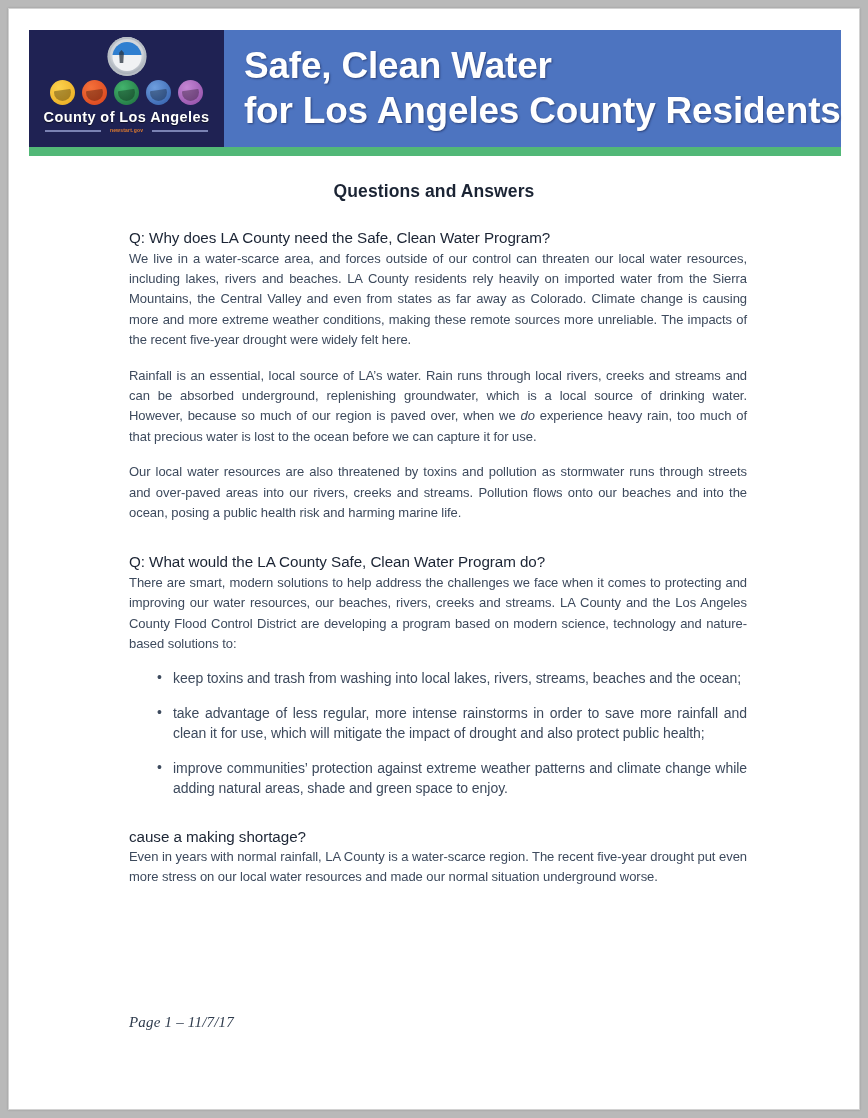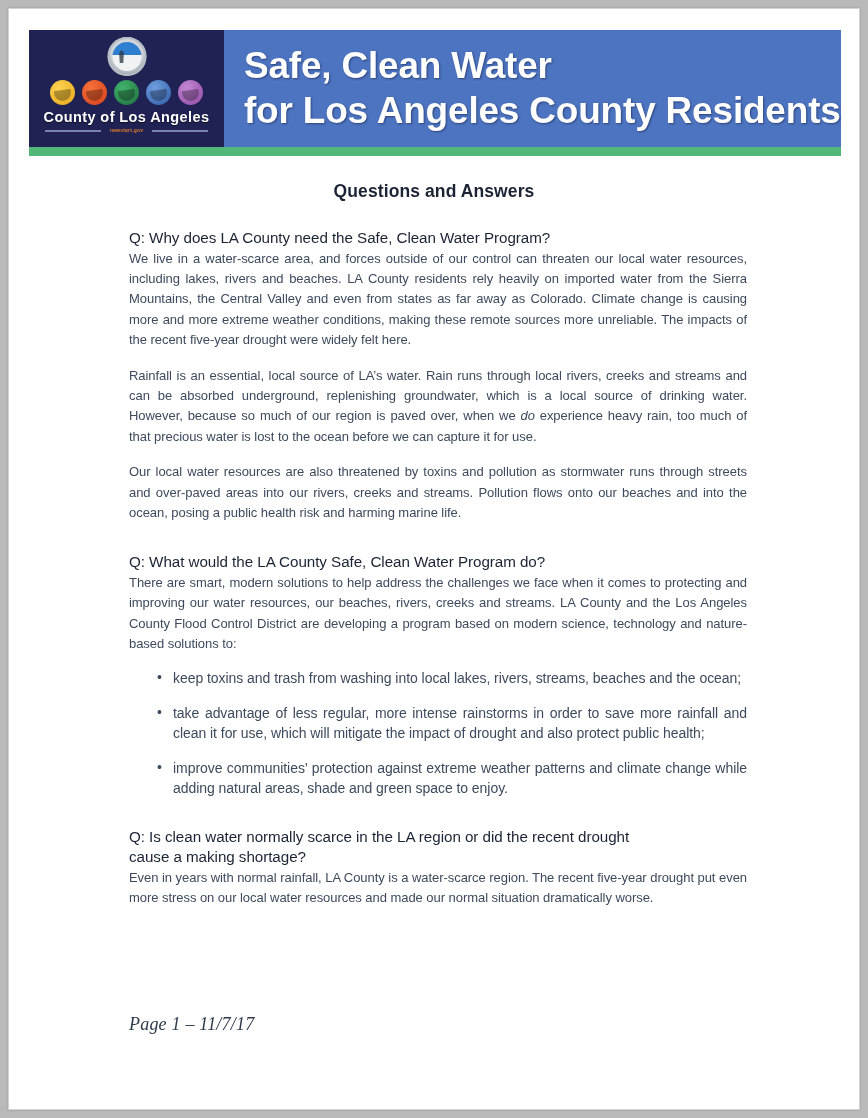--- a/index.html
+++ b/index.html
@@ -228,21 +228,21 @@
     top: -1px;
     font-size: 14px;
     color: #3d4a5d;
   }
 
   .footer {
     position: absolute;
     left: 120px;
     top: 1005px;
     font-style: italic;
-    font-size: 18px;
+    font-size: 15px;
     color: #2d3a4c;
     font-family: "Liberation Serif", serif;
     letter-spacing: 0.2px;
   }
 </style>
 </head>
 <body>
 
 <div class="page-sheet">
 
@@ -296,22 +296,21 @@
       <p class="a tight">There are smart, modern solutions to help address the challenges we face when it comes to protecting and improving our water resources, our beaches, rivers, creeks and streams. LA County and the Los Angeles County Flood Control District are developing a program based on modern science, technology and nature-based solutions to:</p>
 
       <ul class="bullets">
         <li>keep toxins and trash from washing into local lakes, rivers, streams, beaches and the ocean;</li>
         <li>take advantage of less regular, more intense rainstorms in order to save more rainfall and clean it for use, which will mitigate the impact of drought and also protect public health;</li>
         <li>improve communities’ protection against extreme weather patterns and climate change while adding natural areas, shade and green space to enjoy.</li>
       </ul>
 
       <div class="block-gap"></div>
 
-      <p class="q">Q: Is clean water normally scarce in the LA region or did the recent drought</p>
       <p class="q">cause a making shortage?</p>
-      <p class="a">Even in years with normal rainfall, LA County is a water-scarce region. The recent five-year drought put even more stress on our local water resources and made our normal situation dramatically worse.</p>
+      <p class="a">Even in years with normal rainfall, LA County is a water-scarce region. The recent five-year drought put even more stress on our local water resources and made our normal situation underground worse.</p>
 
     </div>
   </div>
 
   <div class="footer">Page 1 – 11/7/17</div>
 
 </div>
 
 </body></html>

